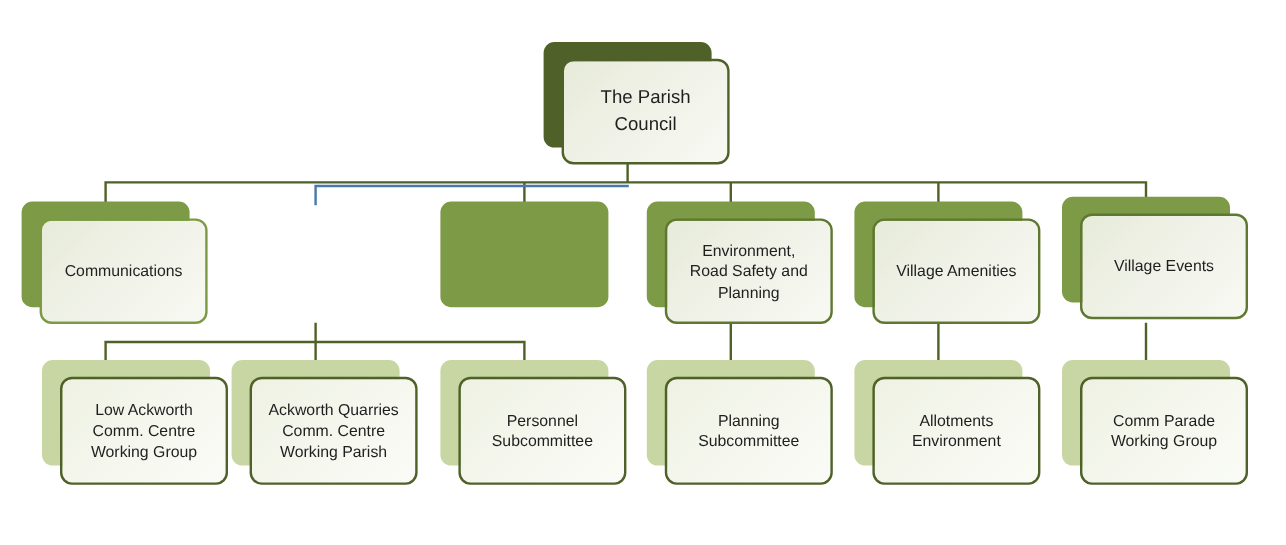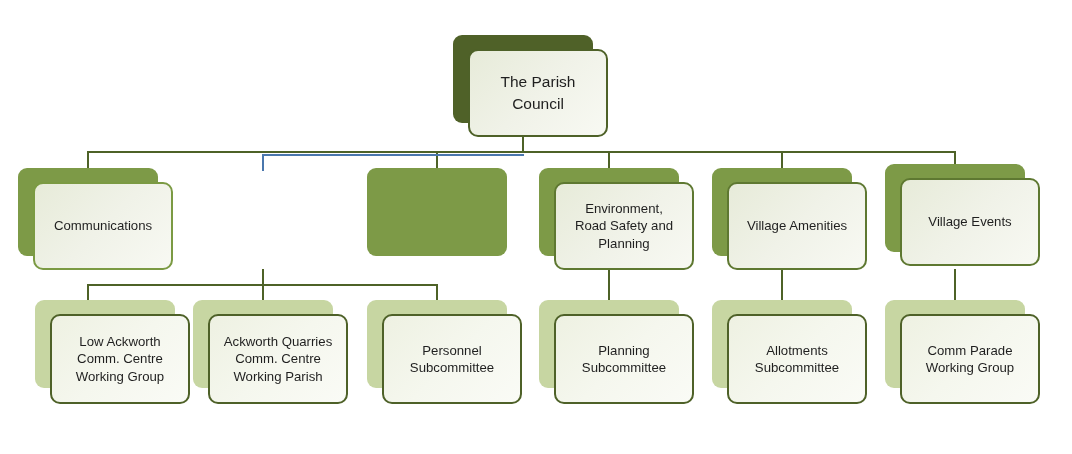--- a/index.html
+++ b/index.html
@@ -105,21 +105,21 @@
     <div class="shadow"></div>
     <div class="front">
       <span class="label">Planning
 Subcommittee</span>
     </div>
   </div>
   <div class="node lvl3" style="left:712px;top:300px">
     <div class="shadow"></div>
     <div class="front">
       <span class="label">Allotments
-Subcommittee</span>
+Environment</span>
     </div>
   </div>
   <div class="node lvl3" style="left:885px;top:300px">
     <div class="shadow"></div>
     <div class="front">
       <span class="label">Comm Parade
 Working Group</span>
     </div>
   </div>
 

